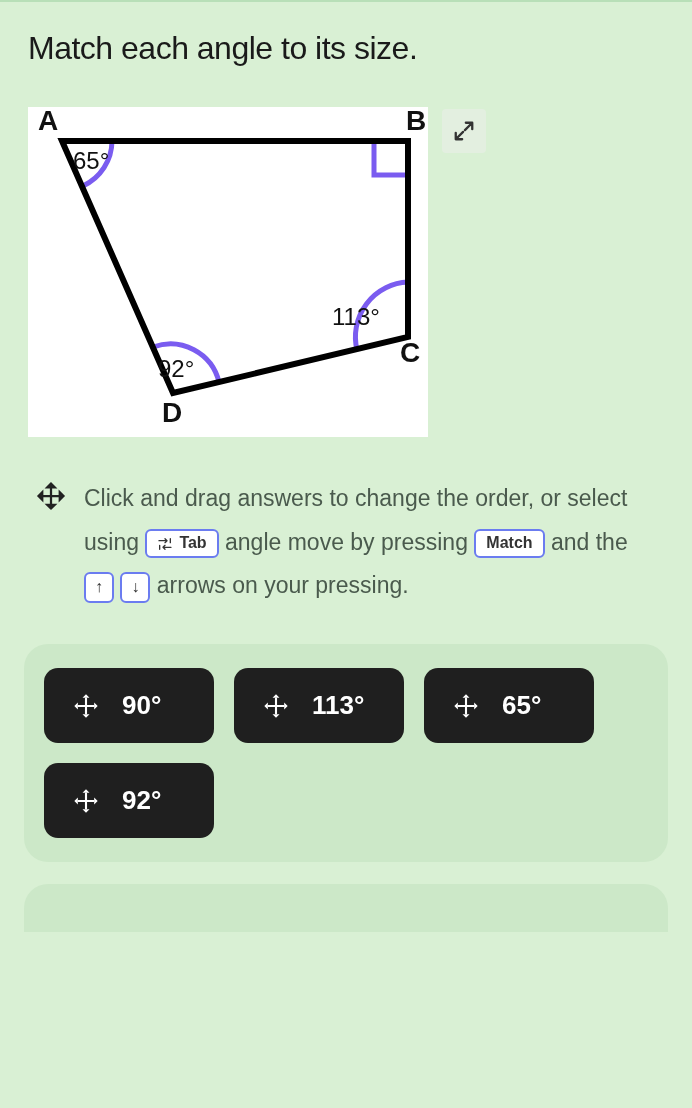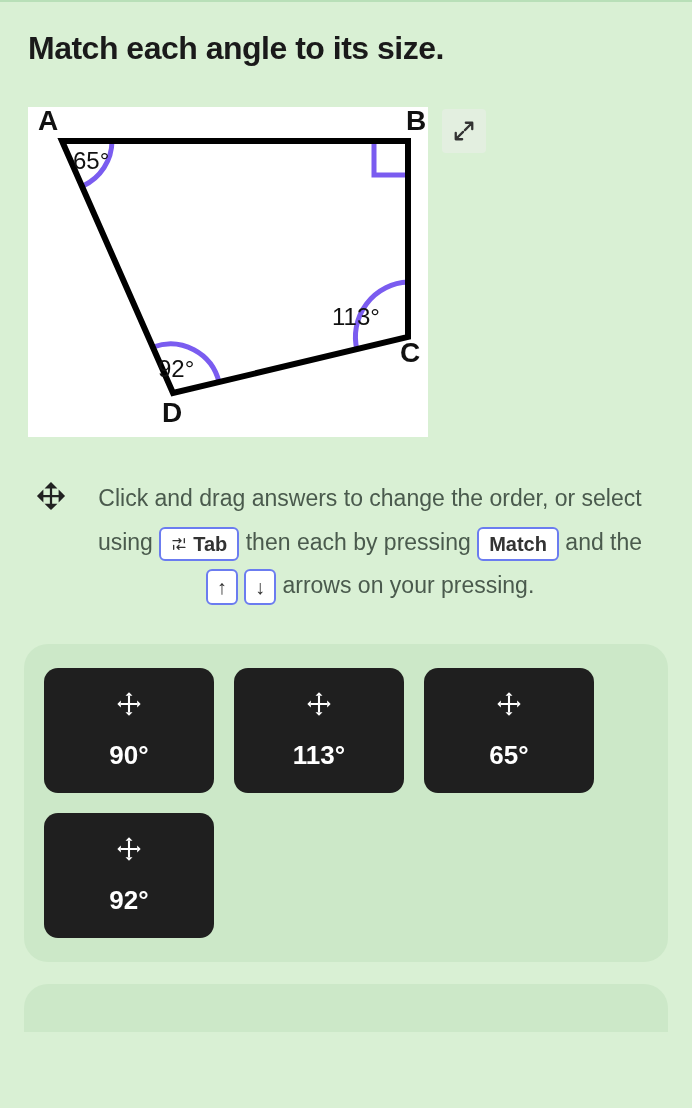--- a/index.html
+++ b/index.html
@@ -7,21 +7,21 @@
     background: #d9f0d4;
     font-family: -apple-system, BlinkMacSystemFont, 'Segoe UI', Arial, sans-serif;
     width: 692px;
     padding: 0;
     color: #222;
     border-top: 2px solid #b8dfb8;
   }
   .container { padding: 28px 28px 0 28px; }
   .question-title {
     font-size: 32px;
-    font-weight: 700;
+    font-weight: 400;
     color: #1a1a1a;
     margin-bottom: 40px;
     letter-spacing: -0.5px;
   }
   .figure-row {
     display: flex;
     align-items: flex-start;
     gap: 14px;
     margin-bottom: 40px;
   }
@@ -41,38 +41,37 @@
     border-radius: 4px;
     cursor: pointer;
     margin-top: 2px;
   }
   .instructions {
     display: flex;
     gap: 18px;
     align-items: flex-start;
     margin-bottom: 36px;
     padding: 0 8px;
-    text-align: center;
   }
   .instructions .move-icon { margin-top: 4px; flex-shrink: 0; }
   .instructions-text {
     font-size: 23px;
     color: #4a5a4d;
     line-height: 1.9;
   }
   .keycap {
     display: inline-flex;
     align-items: center;
     gap: 6px;
     background: #fff;
     border: 2px solid #6b7cf0;
     border-radius: 6px;
     padding: 2px 10px;
     font-weight: 700;
-    font-size: 20px;
+    font-size: 16px;
     color: #333;
     vertical-align: middle;
     line-height: 1.3;
   }
   .keycap.small { padding: 3px 9px; }
   .answers-tray {
     background: #cce8c8;
     border-radius: 24px;
     padding: 24px 20px 24px 20px;
     display: flex;
@@ -85,21 +84,20 @@
     color: #fff;
     border-radius: 14px;
     padding: 22px 28px;
     display: inline-flex;
     align-items: center;
     gap: 22px;
     font-size: 26px;
     font-weight: 800;
     cursor: grab;
     min-width: 170px;
-    flex-direction: column;
   }
   .bottom-spacer {
     height: 48px;
     background: #cce8c8;
     border-radius: 24px 24px 0 0;
     margin: 22px -4px 0 -4px;
   }
   .vlabel {
     position: absolute;
     font-size: 28px;
@@ -155,21 +153,21 @@
       <path d="M12 2l-3 3h6zM12 22l3-3H9zM2 12l3-3v6zM22 12l-3 3V9z" fill="#222"></path>
     </svg>
     <div class="instructions-text">
       <span>Click and drag answers to change the order, or select using </span>
       <span class="keycap">
         <svg width="16" height="16" viewBox="0 0 24 24">
             <path d="M3 7h12m0 0l-3-3m3 3l-3 3M21 17H9m0 0l3 3m-3-3l3-3M20 4v6M4 14v6" stroke="#333" stroke-width="2" fill="none" stroke-linecap="round"></path>
           </svg>
         <span>Tab</span>
       </span>
-      <span> then each by pressing </span>
+      <span> angle move by pressing </span>
       <span class="keycap">
           <span>Match</span>
         </span>
       <span> and the </span>
       <span class="keycap small">
           <span>↑</span>
         </span>
       <span class="keycap small">
           <span>↓</span>
         </span>

